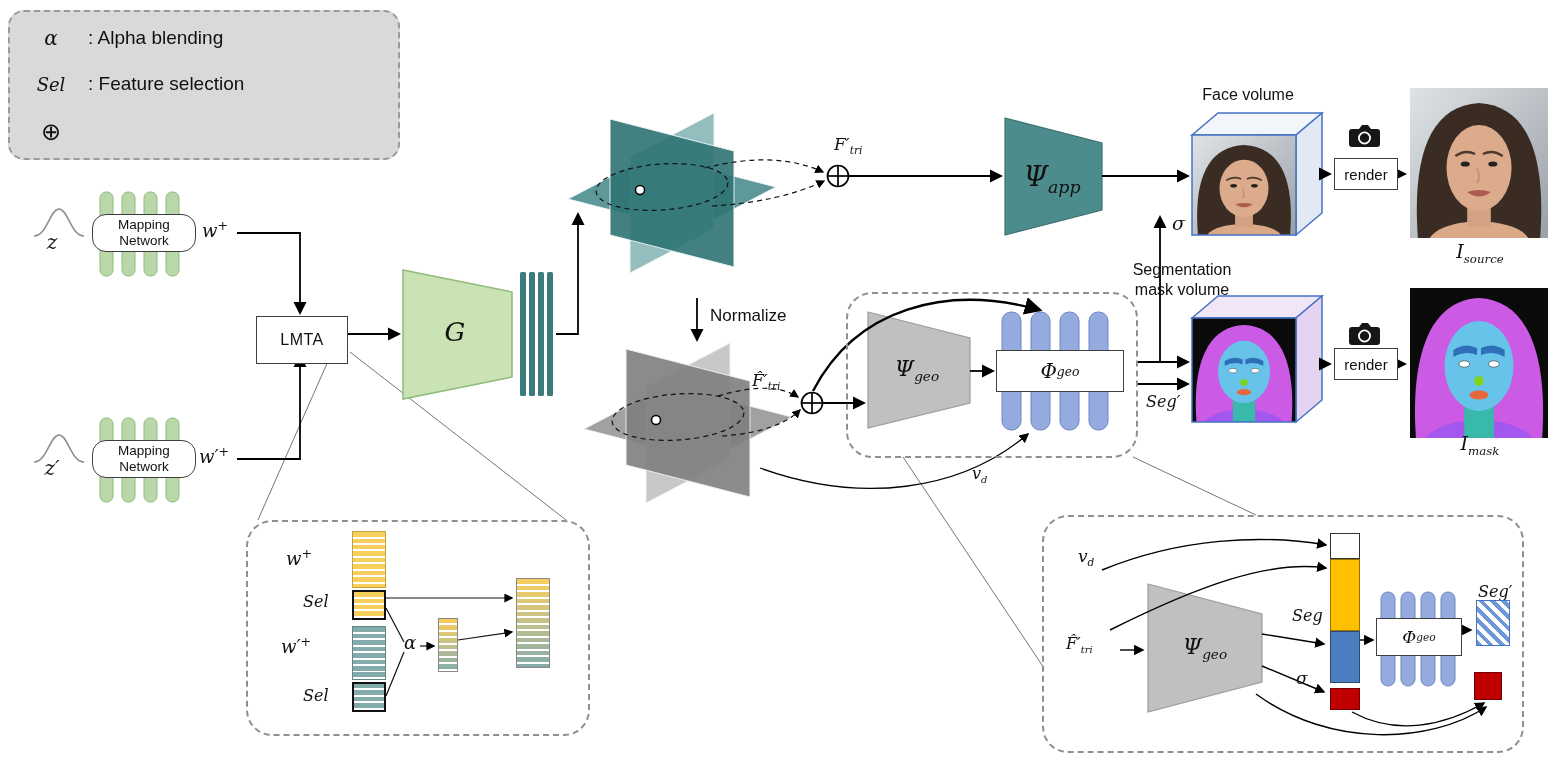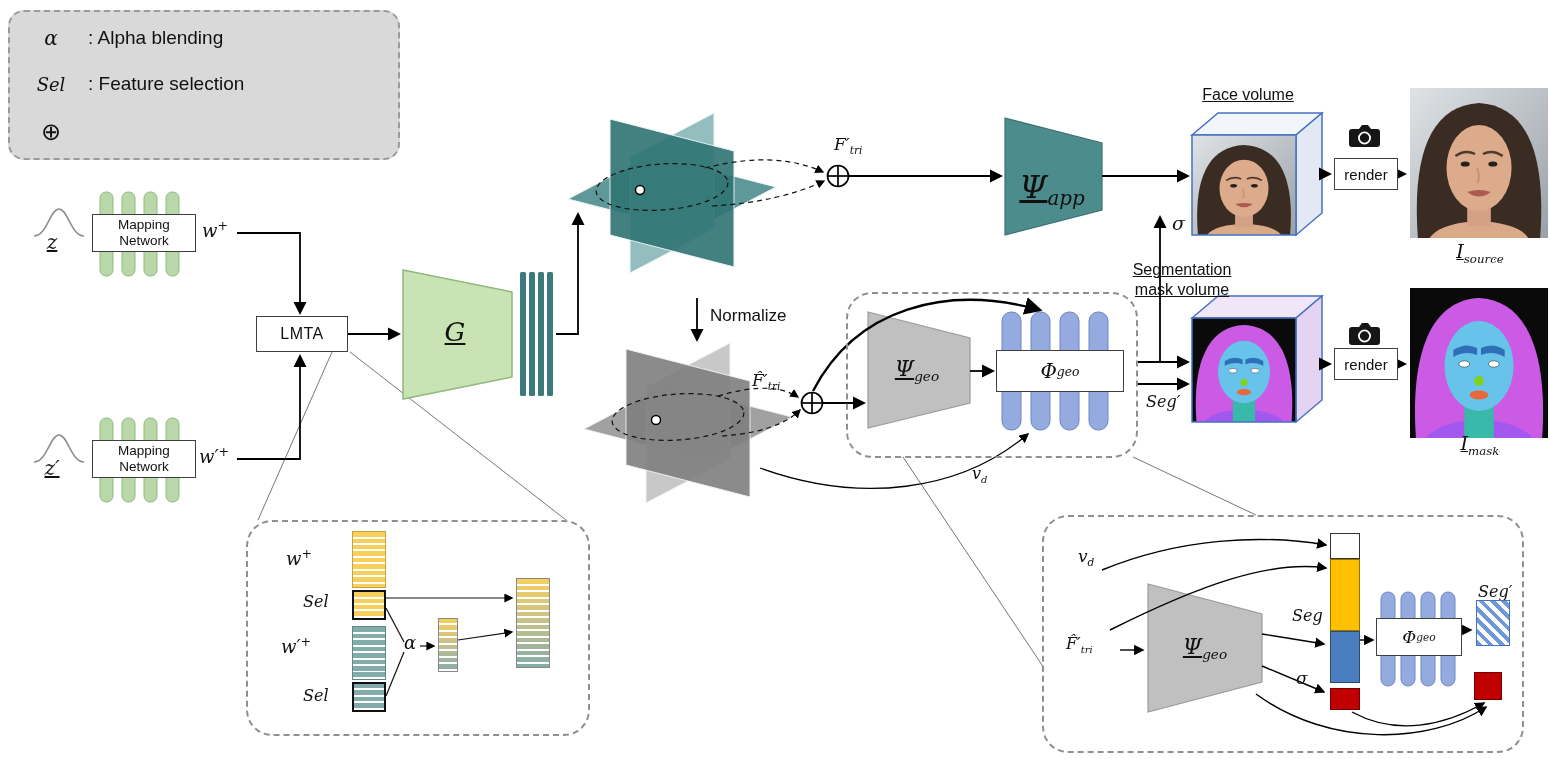--- a/index.html
+++ b/index.html
@@ -4,23 +4,23 @@
 <style>
 *{margin:0;padding:0;box-sizing:border-box;}
 body{background:#fff;}
 #stage{position:relative;width:1550px;height:759px;background:#fff;font-family:"Liberation Sans",sans-serif;color:#111;overflow:hidden;}
 svg.layer{position:absolute;left:0;top:0;}
 .abs{position:absolute;}
 .math{font-family:"DejaVu Serif",serif;font-style:italic;}
 .math sub{font-size:.62em;}
 .math sup{font-size:.7em;}
 .bold{font-weight:normal;}
-.ctr{transform:translateX(-50%);text-align:center;text-decoration:underline;}
+.ctr{transform:translateX(-50%);text-align:center;}
 .wbox{position:absolute;background:#fff;border:1.6px solid #3f3f3f;display:flex;align-items:center;justify-content:center;text-align:center;}
-.pre{white-space:pre-line;line-height:1.22;}
+.pre{white-space:pre-line;line-height:1.22;border-radius:14px;}
 .dash{position:absolute;border:2.2px dashed #8f8f8f;border-radius:26px;background:transparent;}
 .legend{position:absolute;left:8px;top:10px;width:392px;height:150px;background:#d9d9d9;border:2.5px dashed #9a9a9a;border-radius:16px;padding:14px 10px 12px 14px;display:flex;flex-direction:column;justify-content:space-between;}
 .lrow{display:flex;align-items:center;gap:10px;}
 .lsym{width:54px;text-align:center;font-family:"DejaVu Serif",serif;font-style:italic;font-size:20px;}
 .osym{font-family:"DejaVu Sans",sans-serif;font-style:normal;font-size:24px;}
 .llab{font-size:19px;}
 .stripes-y{background:repeating-linear-gradient(180deg,#f7cf5d 0 4.5px,#fff 4.5px 6.5px);border:1px solid #c9a43c;}
 .stripes-t{background:repeating-linear-gradient(180deg,#83abab 0 4.5px,#fff 4.5px 6.5px);border:1px solid #5d8888;}
 .selbox{border:2.6px solid #111 !important;}
 .gradbar{background:repeating-linear-gradient(180deg,rgba(255,255,255,0) 0 4.5px,#fff 4.5px 6.5px),linear-gradient(180deg,#f7cf5d 0%,#c9c388 45%,#83abab 100%);border:1px solid #888;}
@@ -244,29 +244,29 @@
 <div class="abs math ctr" style="left:52px;top:456px;font-size:20px">z′</div>
 
 <div class="wbox pre" style="left:92px;top:214px;width:104px;height:38px;font-size:13.5px">Mapping
 Network</div>
 <div class="wbox pre" style="left:92px;top:440px;width:104px;height:38px;font-size:13.5px">Mapping
 Network</div>
 
 <div class="abs math" style="left:202px;top:218px;font-size:18px"><span>w</span><sup>+</sup></div>
 <div class="abs math" style="left:199px;top:444px;font-size:18px"><span>w′</span><sup>+</sup></div>
 
-<div class="wbox" style="left:256px;top:316px;width:92px;height:36px;font-size:16px;letter-spacing:.5px">LMTA</div>
+<div class="wbox" style="left:256px;top:316px;width:92px;height:48px;font-size:16px;letter-spacing:.5px">LMTA</div>
 
 <div class="abs math ctr" style="left:455px;top:317px;font-size:26px">G</div>
 
 <div class="abs math" style="left:834px;top:134px;font-size:17px"><span>F′</span><sub>tri</sub></div>
 <div class="abs" style="left:710px;top:306px;font-size:17px">Normalize</div>
 <div class="abs math" style="left:752px;top:370px;font-size:17px"><span>F̂′</span><sub>tri</sub></div>
 
-<div class="abs math ctr" style="left:1052px;top:168px;font-size:32px"><span>Ψ</span><sub>app</sub></div>
+<div class="abs math ctr" style="left:1052px;top:160px;font-size:28px"><span>Ψ</span><sub>app</sub></div>
 <div class="abs math" style="left:1172px;top:212px;font-size:19px">σ</div>
 <div class="abs ctr" style="left:1248px;top:86px;font-size:16px">Face volume</div>
 <div class="wbox" style="left:1334px;top:158px;width:64px;height:32px;font-size:15px">render</div>
 <div class="abs math ctr" style="left:1480px;top:240px;font-size:19px"><span>I</span><sub>source</sub></div>
 
 <div class="dash" style="left:846px;top:292px;width:292px;height:166px"></div>
 <div class="abs math ctr" style="left:917px;top:356px;font-size:22px"><span>Ψ</span><sub>geo</sub></div>
 <div class="wbox math" style="left:996px;top:350px;width:128px;height:42px;font-size:20px">
       <span>Φ</span>
       <sub>geo</sub>

